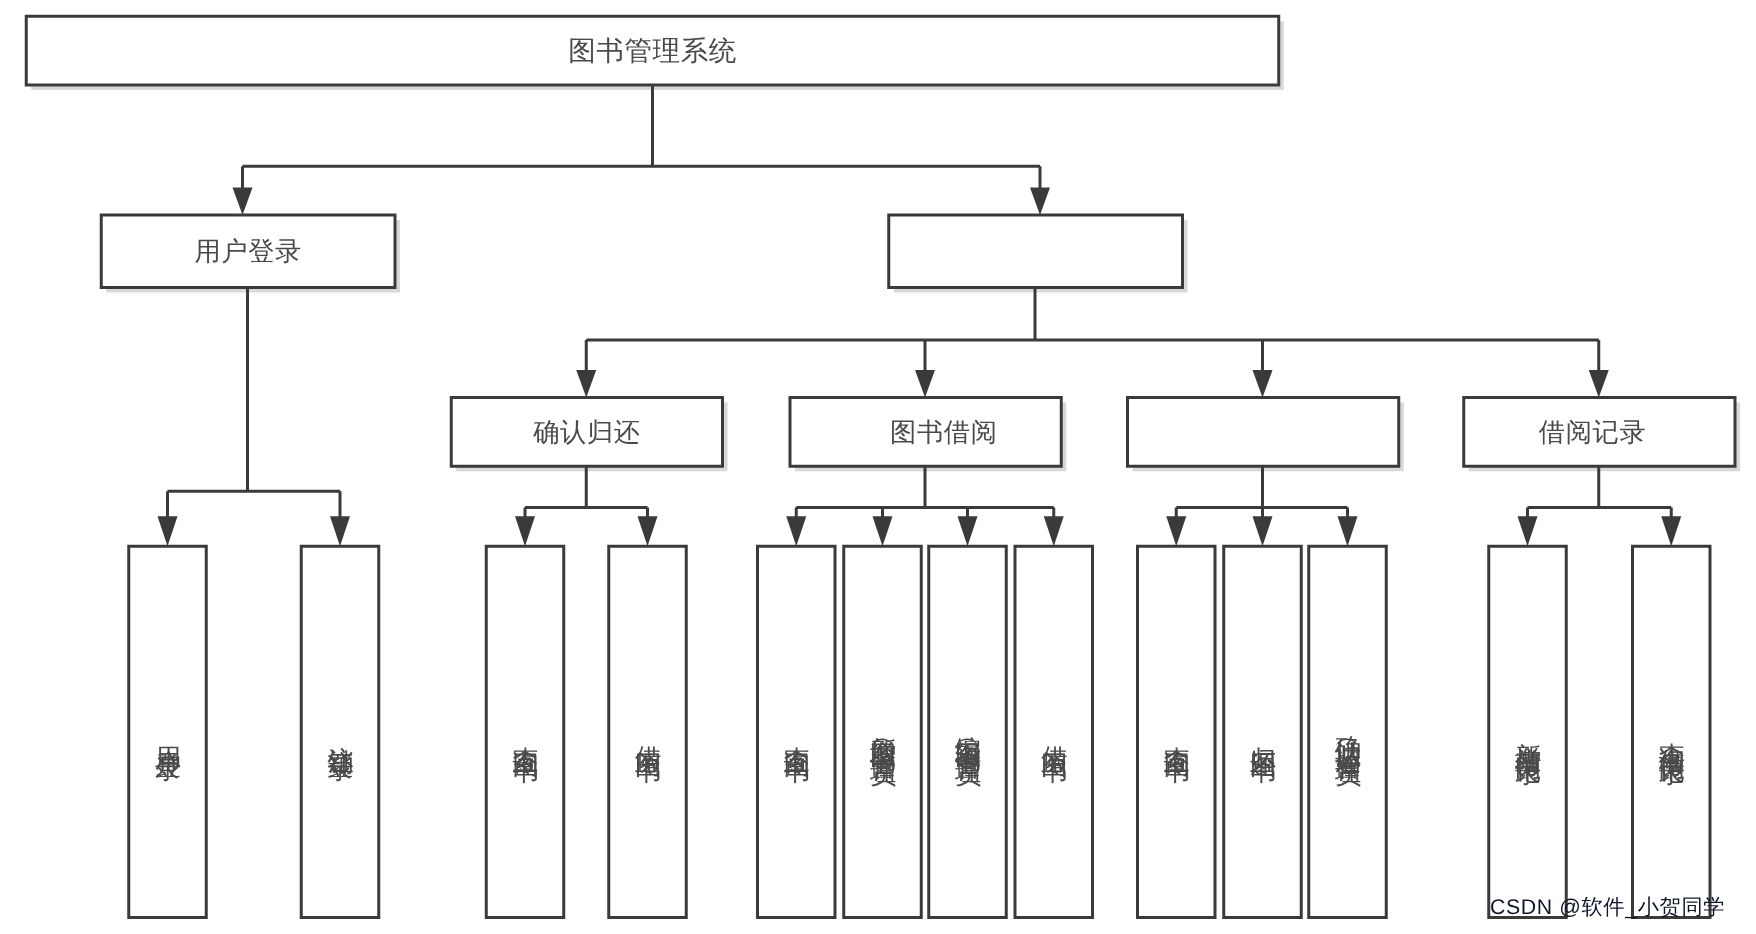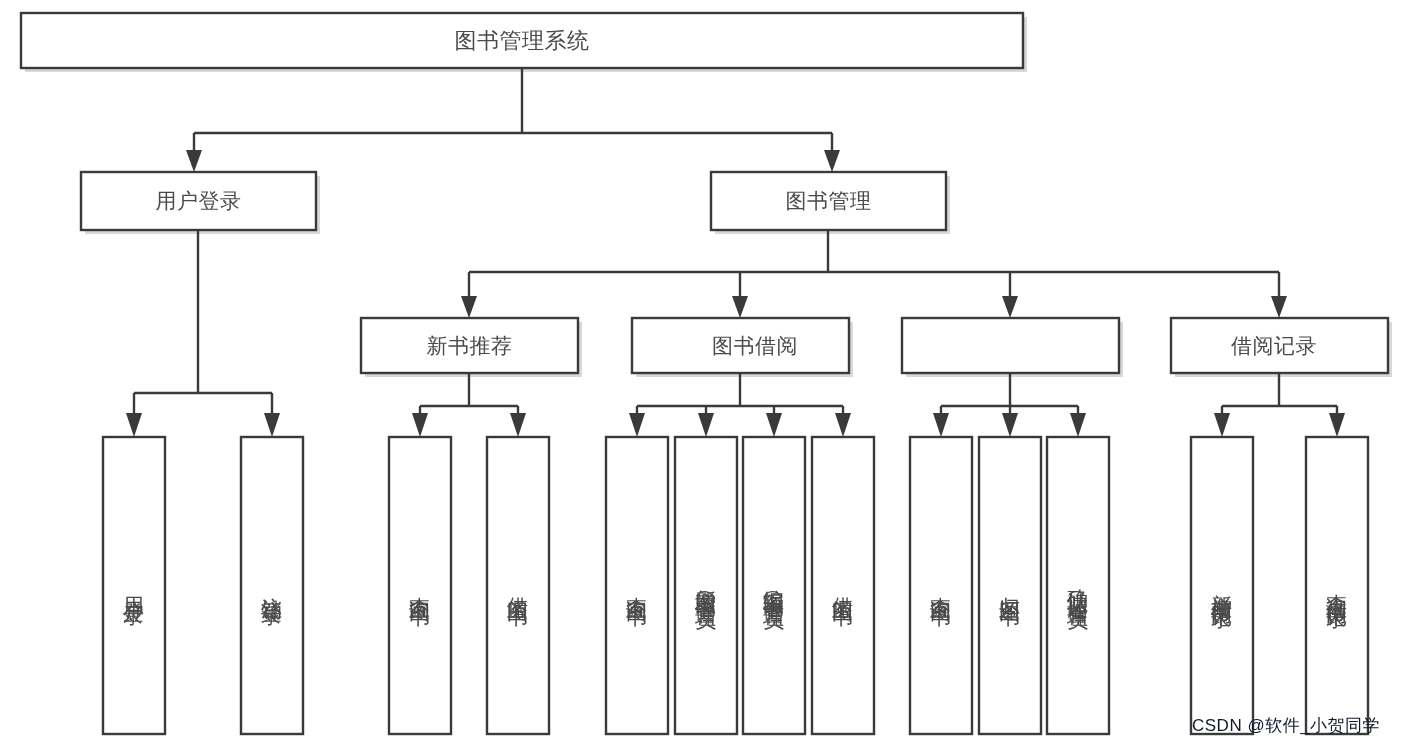--- a/index.html
+++ b/index.html
@@ -195,23 +195,22 @@
     <rect class="node-box" x="1047" y="437" width="62" height="297"></rect>
 
     <rect class="node-box" x="1191" y="437" width="62" height="297"></rect>
     <rect class="node-box" x="1306" y="437" width="62" height="297"></rect>
 
   </svg>
 
   <div class="node-label horizontal root" style="left:21px; top:13px; width:1002px; height:55px;">图书管理系统</div>
 
   <div class="node-label horizontal" style="left:81px; top:172px; width:235px; height:58px;">用户登录</div>
-  <div class="node-label horizontal" style="left:711px; top:172px; width:235px; height:58px;">图书管理</div>
-
-  <div class="node-label horizontal" style="left:361px; top:318px; width:217px; height:55px;">新书推荐</div>
+
+  <div class="node-label horizontal" style="left:361px; top:318px; width:217px; height:55px;">确认归还</div>
   <div class="node-label horizontal" style="left:632px; top:318px; width:246px; height:55px;border-radius:10px;">图书借阅</div>
   <div class="node-label horizontal" style="left:1147px; top:318px; width:254px; height:55px;">借阅记录</div>
 
   <div class="node-label vertical" style="left:103px; top:437px; width:62px; height:297px;">用户登录</div>
   <div class="node-label vertical" style="left:241px; top:437px; width:62px; height:297px;">注销登录</div>
 
   <div class="node-label vertical" style="left:389px; top:437px; width:62px; height:297px;">查询图书</div>
   <div class="node-label vertical" style="left:487px; top:437px; width:62px; height:297px;">借阅图书</div>
 
   <div class="node-label vertical" style="left:606px; top:437px; width:62px; height:297px;">查询图书</div>

